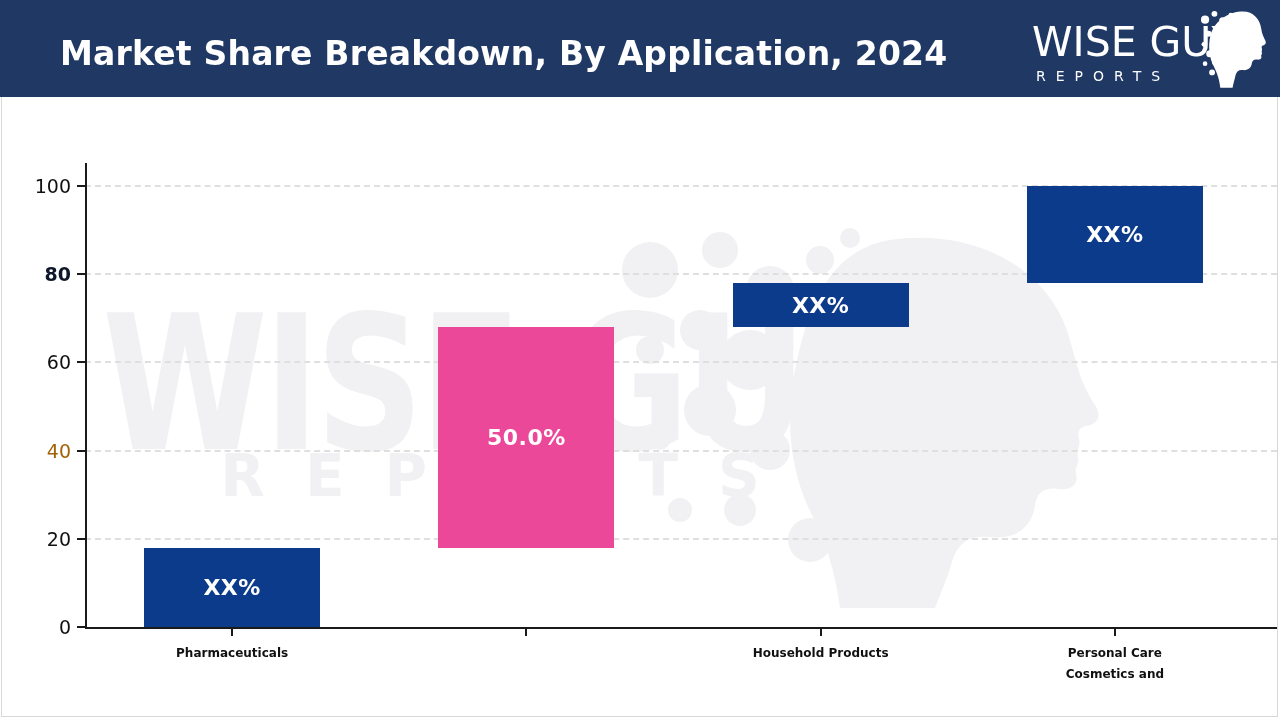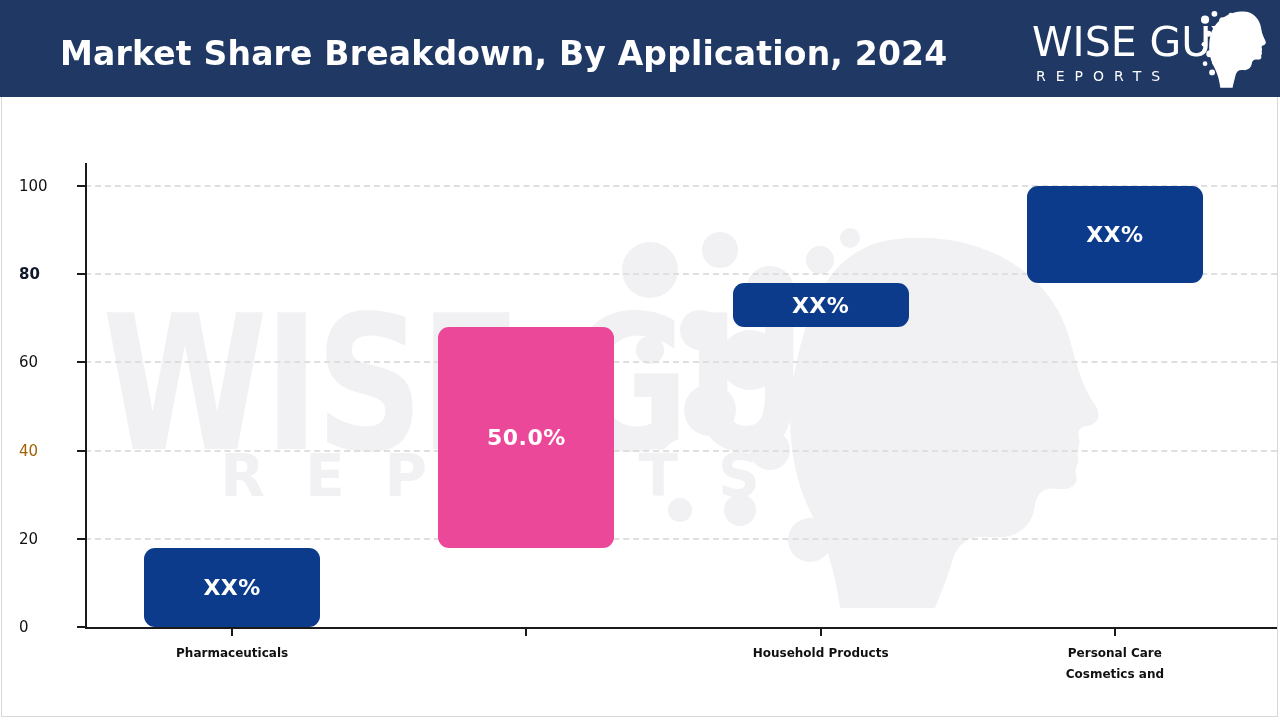--- a/index.html
+++ b/index.html
@@ -24,23 +24,23 @@
            transform:scaleY(1.25);transform-origin:top;white-space:nowrap;}
   .wm-sub{position:absolute;left:150px;top:442px;width:720px;text-align:center;
           font-size:58px;font-weight:600;color:#f1f1f4;letter-spacing:40px;z-index:1;white-space:nowrap;}
   .wm-face{position:absolute;left:590px;top:210px;width:600px;height:400px;z-index:1;}
   
   #chart{position:absolute;inset:0;z-index:5;}
   .grid{position:absolute;height:0;}
   .yaxis{position:absolute;width:2px;background:#1a1a1a;}
   .xaxis{position:absolute;height:2px;background:#1a1a1a;}
   .ytick{position:absolute;width:8px;height:2px;background:#1a1a1a;}
-  .yticklabel{position:absolute;width:52px;text-align:left;font-size:15px;line-height:24px;color:#111111;}
+  .yticklabel{position:absolute;width:52px;text-align:right;font-size:19px;line-height:24px;color:#111111;}
   .xtick{position:absolute;width:2px;height:7px;background:#1a1a1a;}
-  .bar{position:absolute;display:flex;align-items:center;justify-content:center;border-radius:11px;}
+  .bar{position:absolute;display:flex;align-items:center;justify-content:center;}
   .bar span{color:#ffffff;font-size:22px;font-weight:bold;letter-spacing:0.5px;}
   .catlabel{position:absolute;text-align:center;font-size:12px;font-weight:bold;color:#111111;line-height:21px;}
 </style>
 </head>
 <body>
 
 <div class="page">
 
   <div class="wm-word">WISE GUY</div>
   <div class="wm-sub">REPORTS</div>

